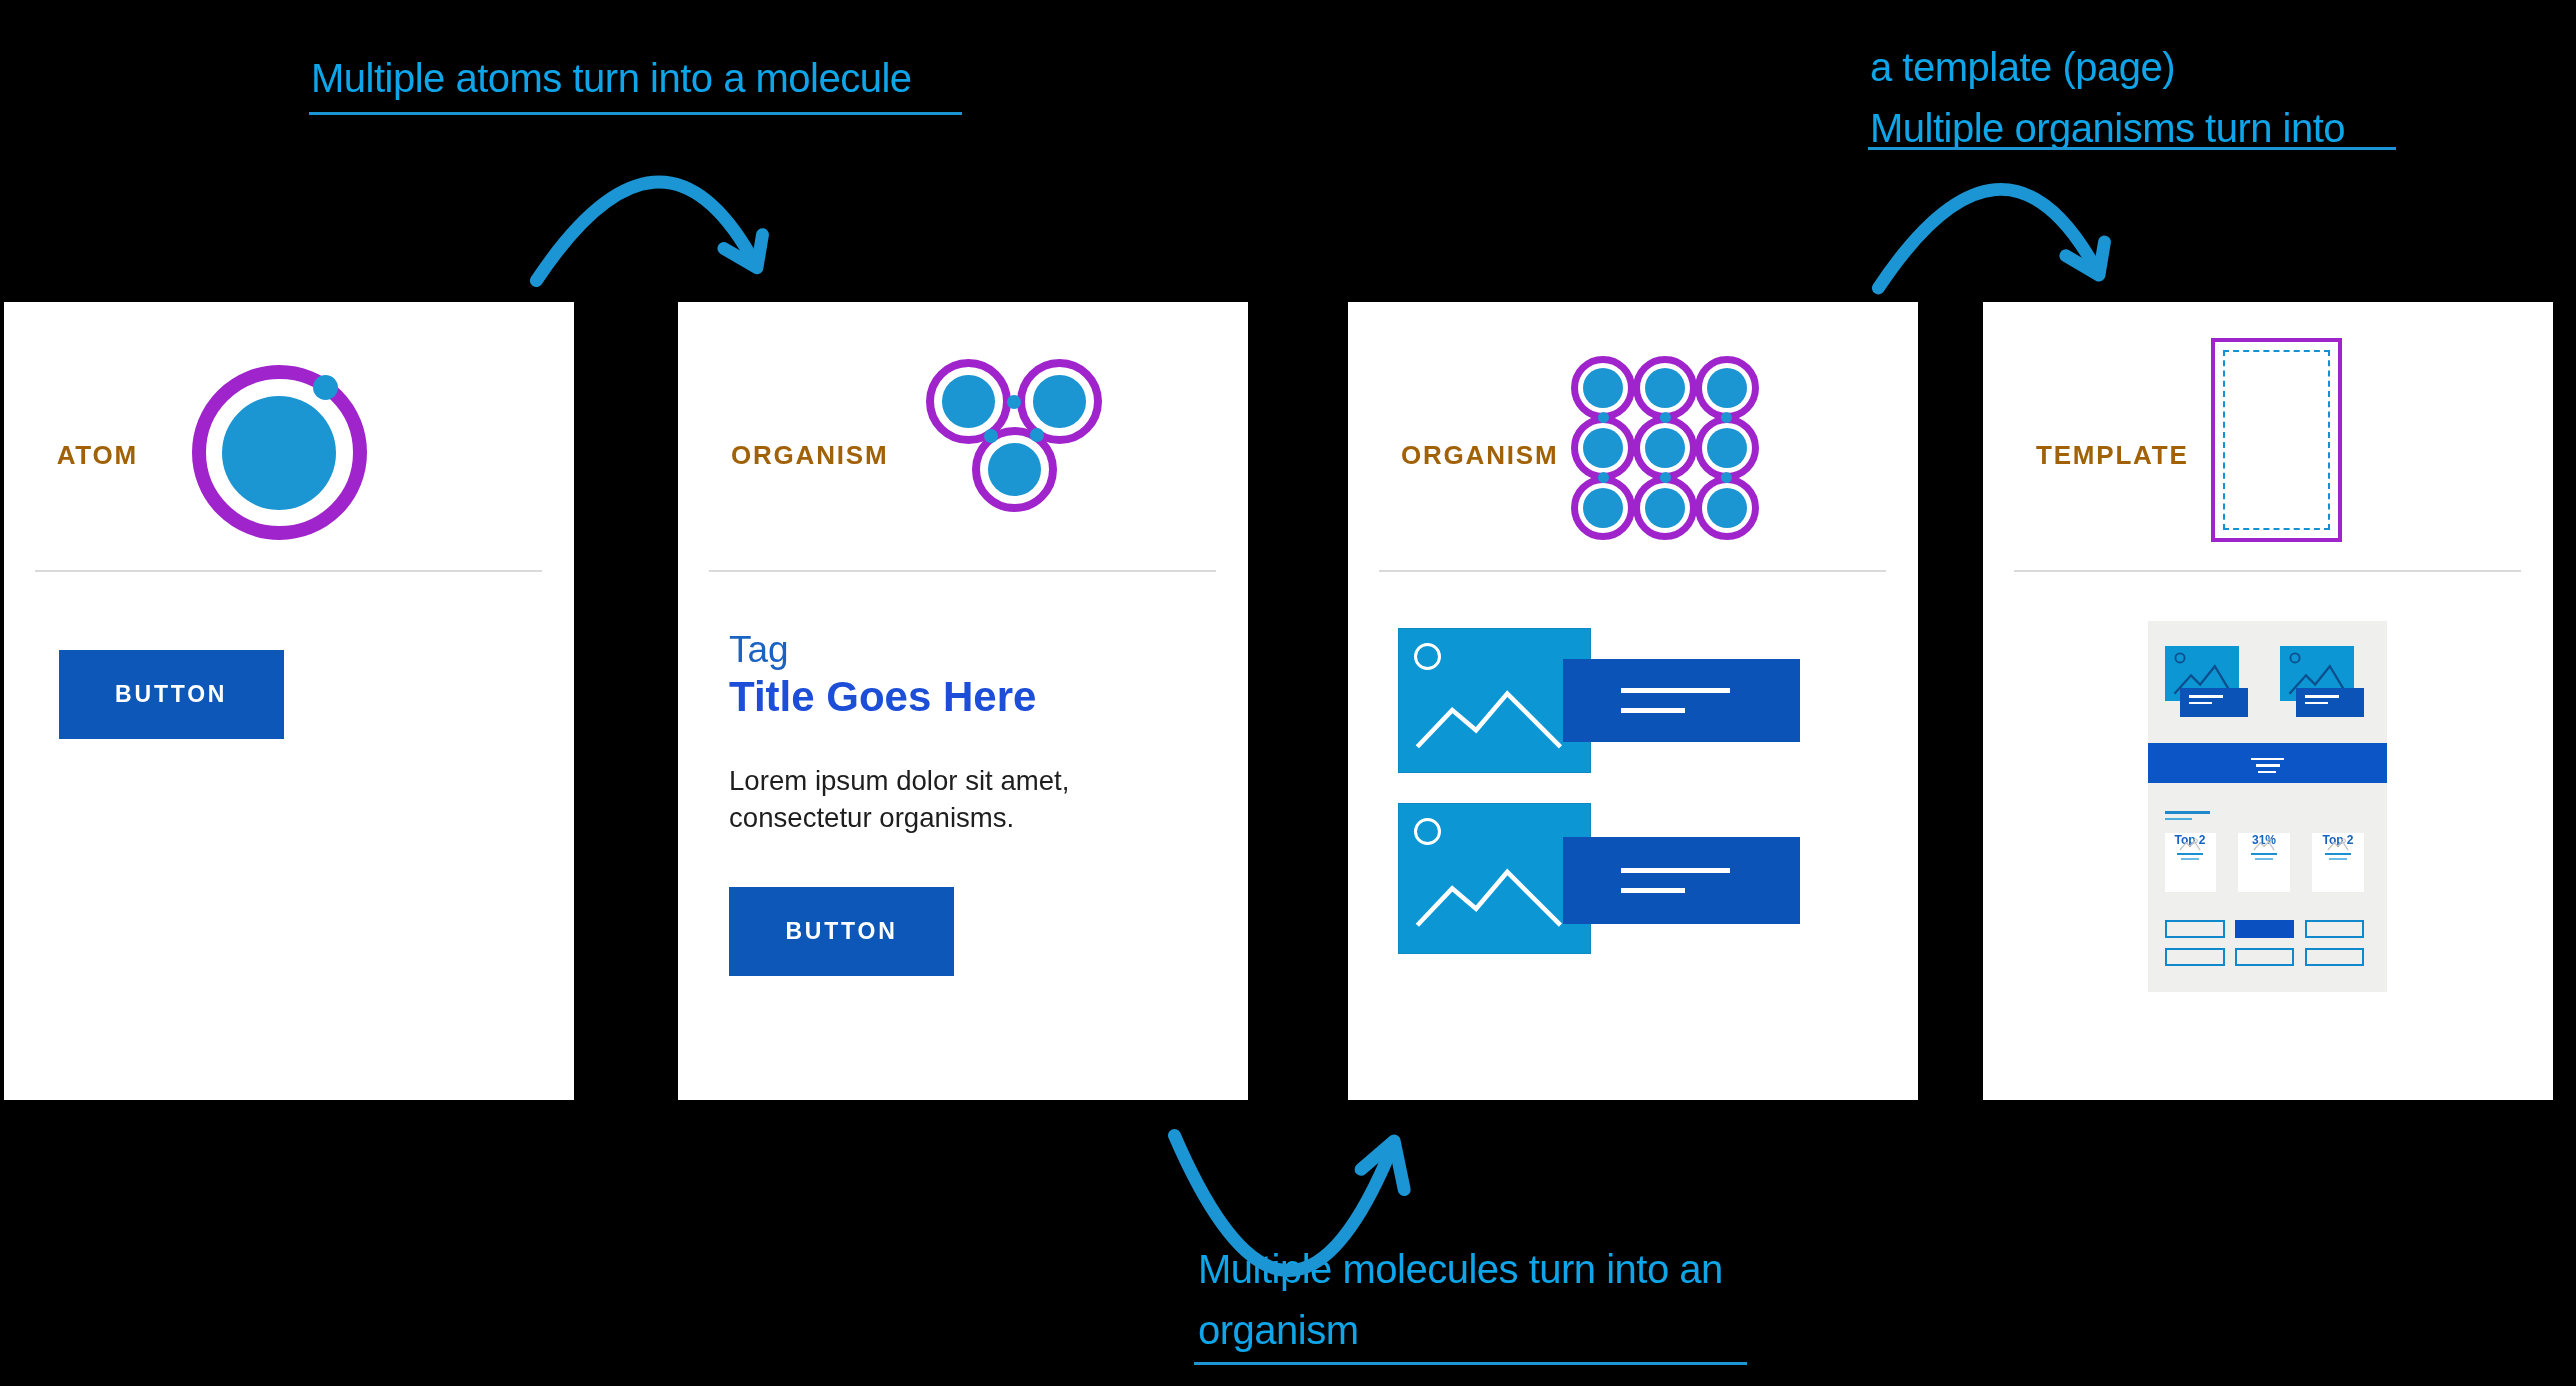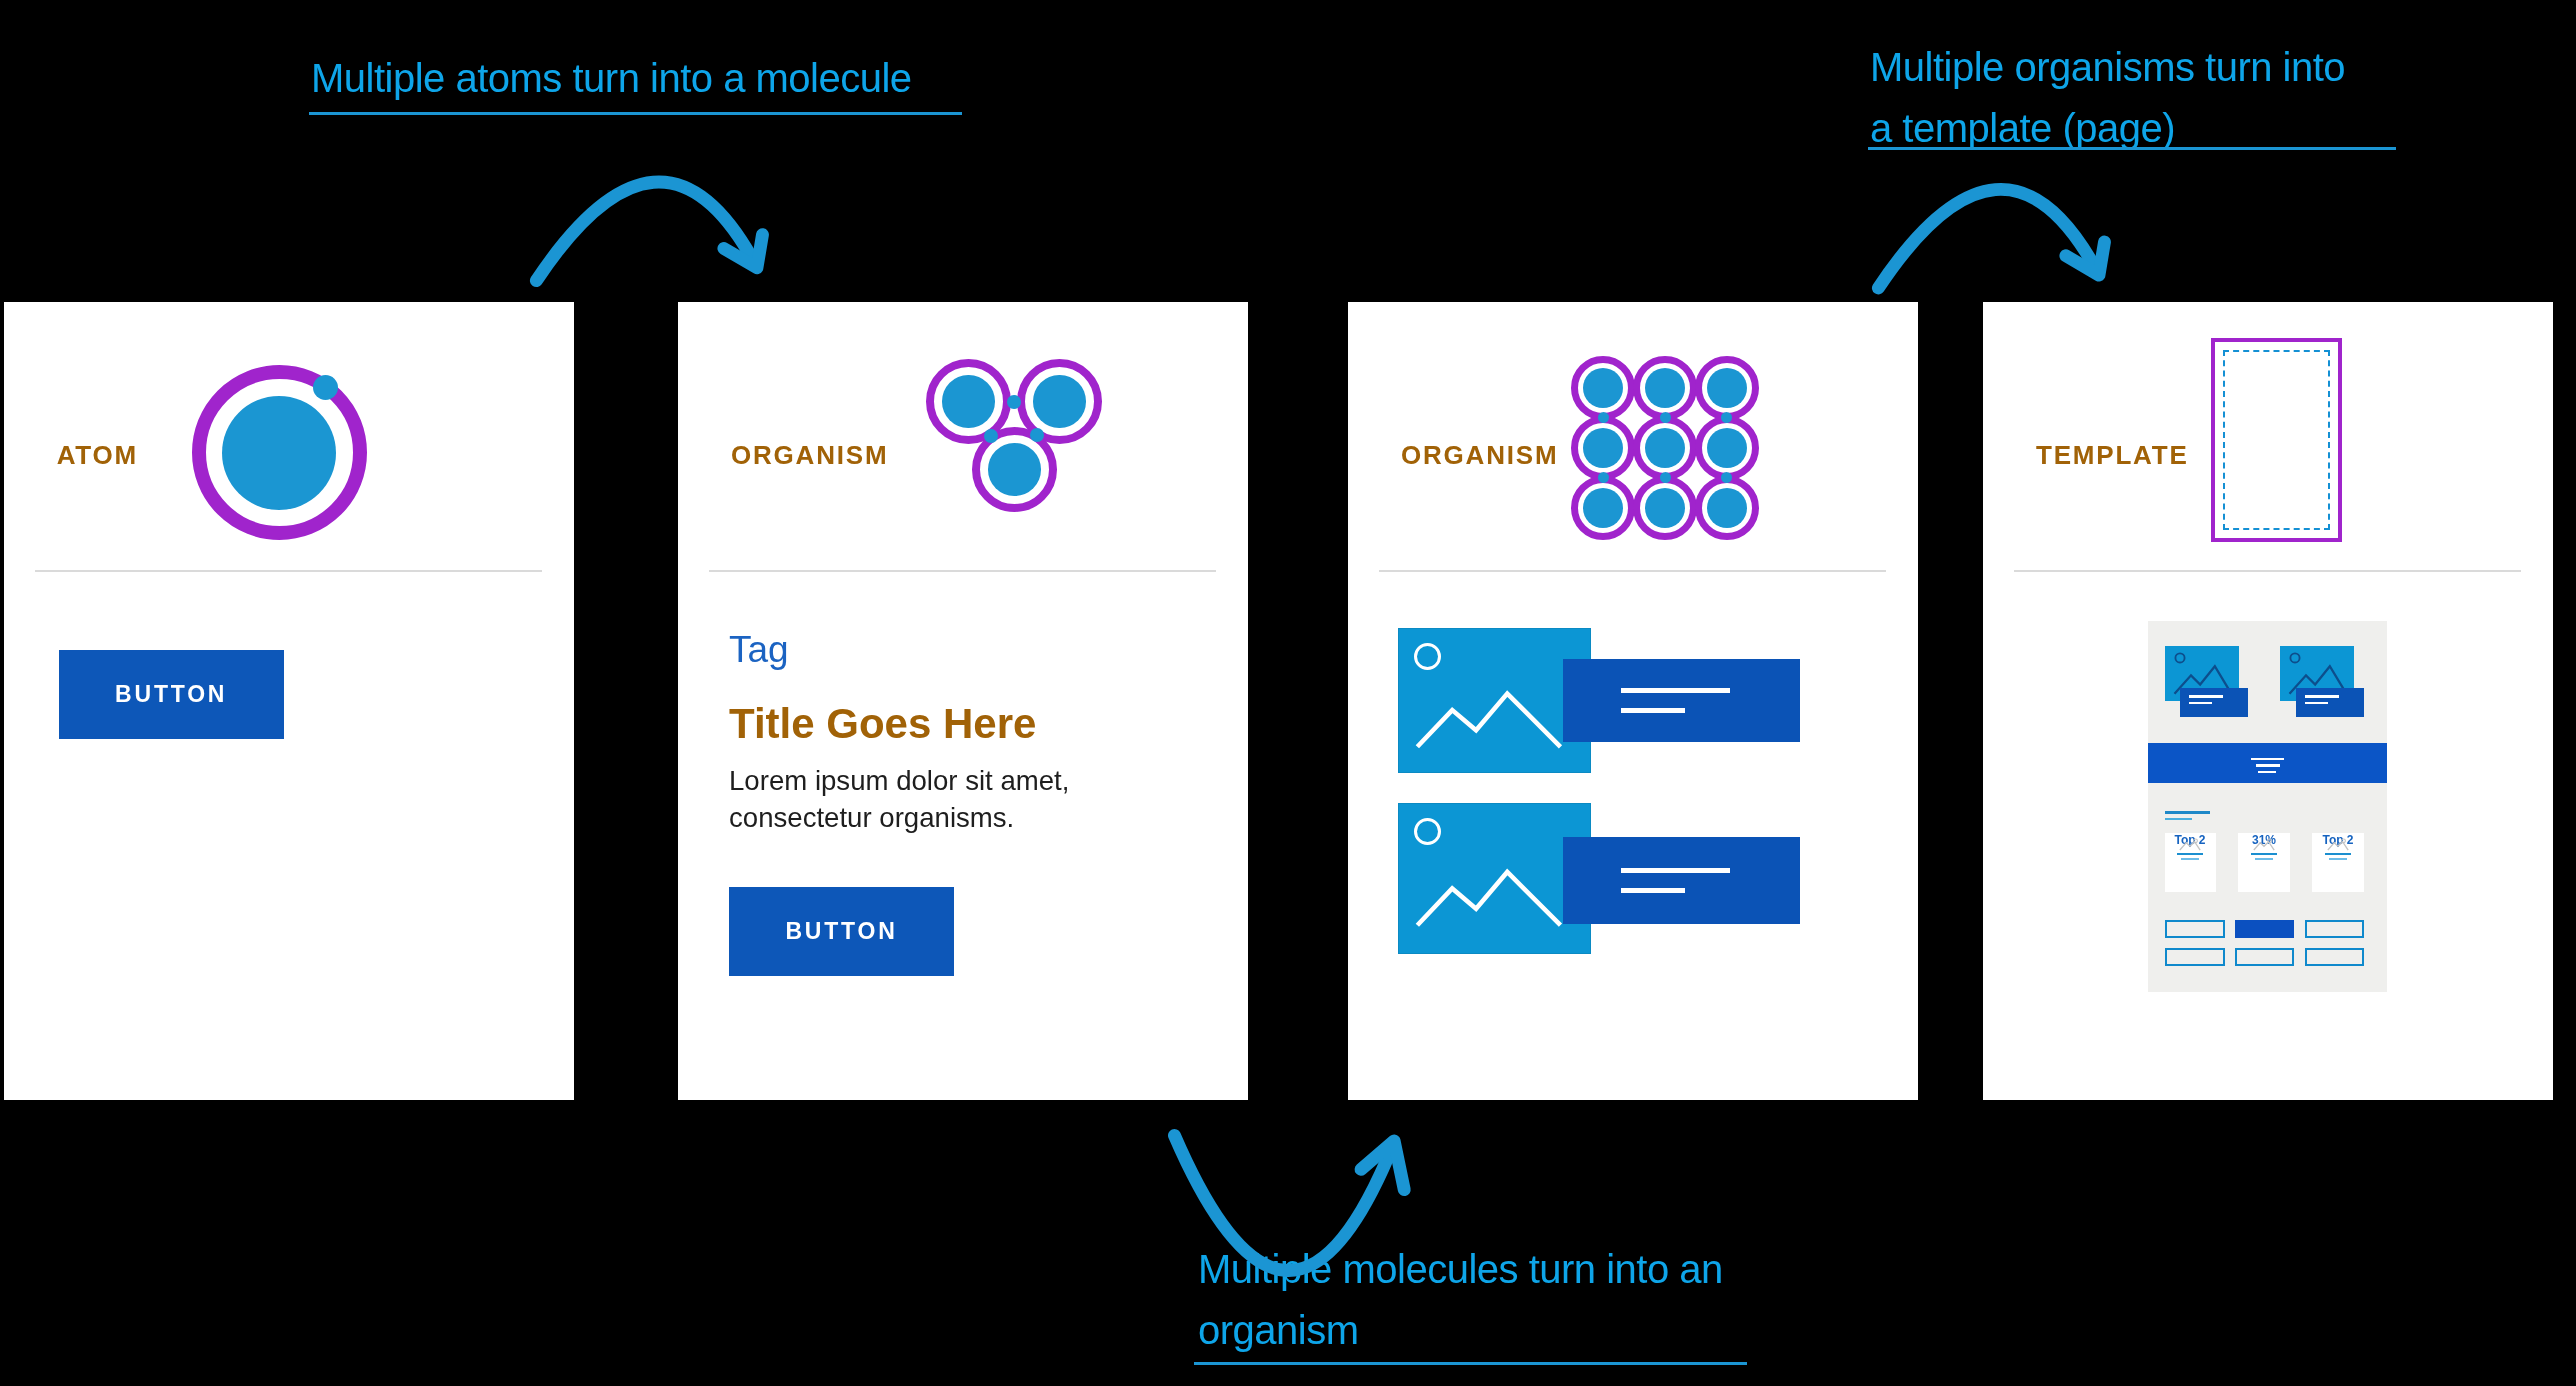--- a/index.html
+++ b/index.html
@@ -34,38 +34,38 @@
   .wimg{position:absolute;width:74px;height:55px;background:#0C96D4;}
   .wblock{position:absolute;width:68px;height:28.5px;background:#0B53B6;}
   .wbanner{position:absolute;left:0;top:122px;width:239px;height:40px;background:#0B55C6;}
   .mini-card{position:absolute;top:212px;height:59px;background:#fff;text-align:center;}
   .mini-label{font-size:12px;font-weight:bold;color:#1663C0;}
   .mini-l1{width:26px;height:2.8px;background:#1B8FD0;margin:5.5px auto 0;}
   .mini-l2{width:18.4px;height:1.8px;background:#6CBCE8;margin:2.8px auto 0;}
   .wrect{position:absolute;height:17.5px;box-sizing:border-box;border:2.8px solid #0F89CC;}
   .wrect.filled{background:#0B50C0;border:none;}
   .tag{position:absolute;left:51px;top:327px;font-size:37px;color:#1B63C2;}
-  .title{position:absolute;left:51px;top:398px;font-size:42px;font-weight:bold;color:#a16207;}
+  .title{position:absolute;left:51px;top:371px;font-size:42px;font-weight:bold;color:#1d4ed8;}
   .body-text{position:absolute;left:51px;top:460px;font-size:27.6px;line-height:37px;color:#1E1E1E;}
   svg.arrow{position:absolute;overflow:visible;}
   .tmpl-outer{position:absolute;left:228px;top:36px;width:131px;height:204px;
               border:4.6px solid #A024CC;box-sizing:border-box;background:#fff;}
   .tmpl-inner{position:absolute;inset:8.3px;border:2.8px dashed #1490D4;}
 </style>
 </head>
 <body>
 
 <div id="canvas">
 
   <div class="ann" style="left:311px;top:48px;">Multiple atoms turn into a molecule</div>
   <div class="underline" style="left:309px;top:112px;width:653px;"></div>
 
   <div class="ann" style="left:1870px;top:37px;">
+    <div>a template (page)</div>
     <div>Multiple organisms turn into</div>
-    <div>a template (page)</div>
   </div>
   <div class="underline" style="left:1868px;top:147px;width:528px;"></div>
 
   <div class="ann" style="left:1198px;top:1239px;">
     <div>Multiple molecules turn into an</div>
     <div>organism</div>
   </div>
   <div class="underline" style="left:1194px;top:1362px;width:553px;"></div>
 
   <svg class="arrow" style="left:515px;top:83px;" width="267" height="239" viewBox="0 0 290 260">

